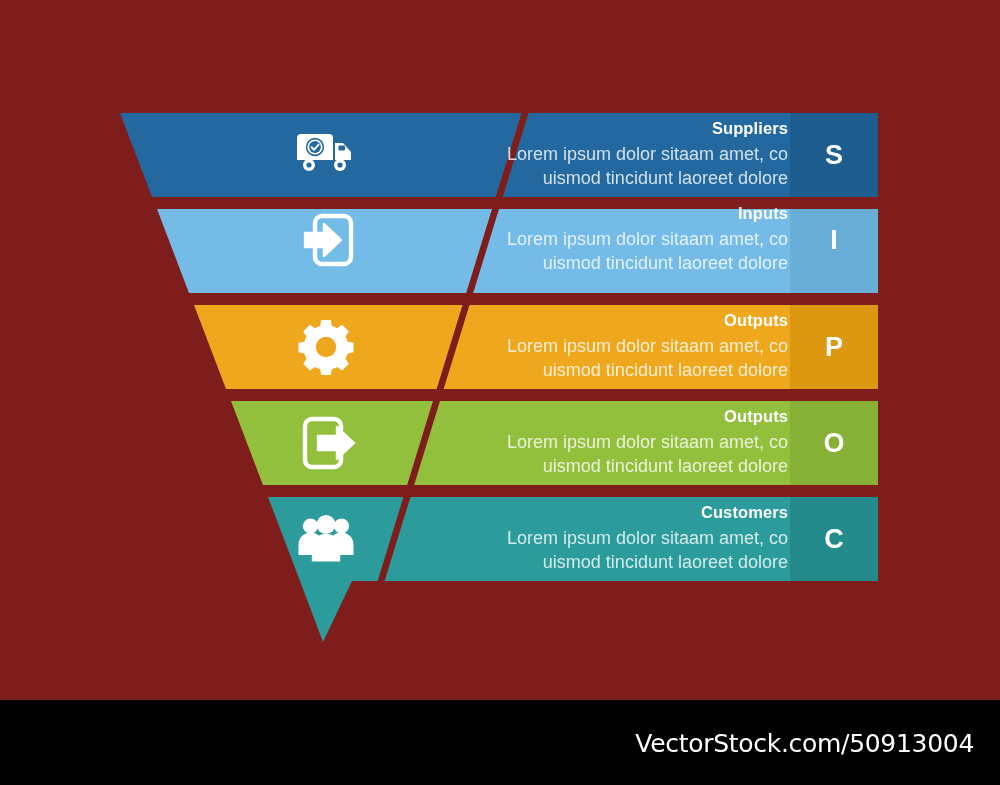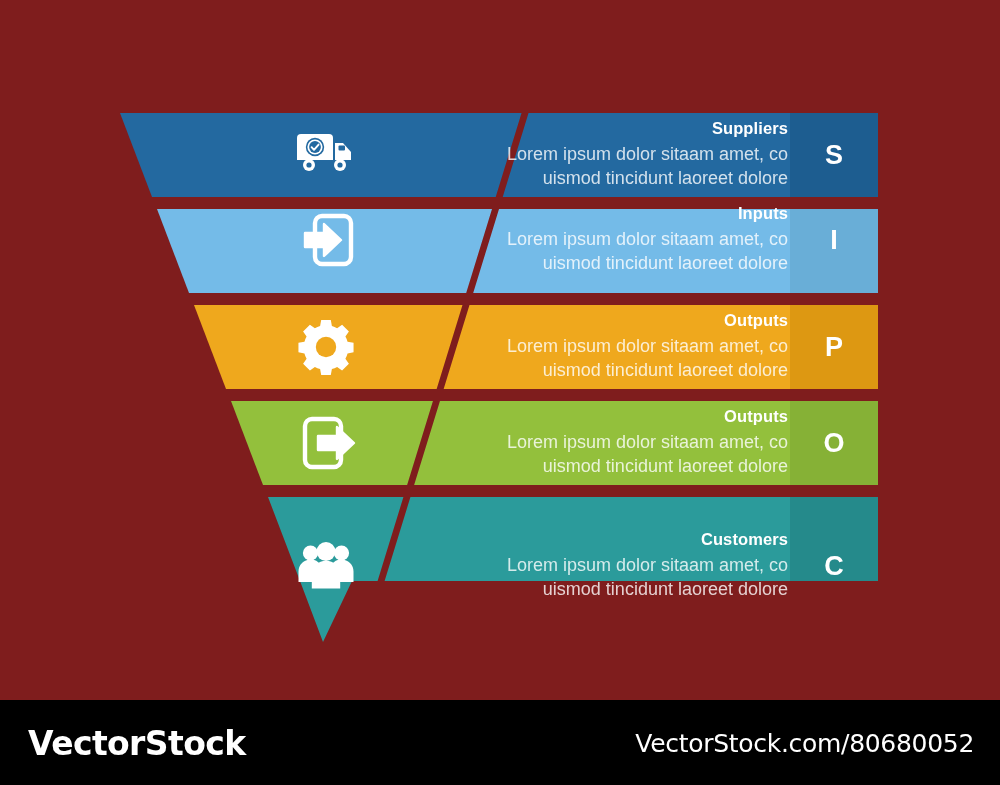--- a/index.html
+++ b/index.html
@@ -246,21 +246,21 @@
           </svg>
         </div>
         <div class="row-text">
           <div class="row-title">Outputs</div>
           <div class="row-desc">Lorem ipsum dolor sitaam amet, co
 uismod tincidunt laoreet dolore</div>
         </div>
         <div class="row-letter">O</div>
       </div>
 
-      <div class="row" style="top:497px;margin-top:27px;">
+      <div class="row" style="top:497px;">
         <div class="row-icon" style="left:294px;">
           <svg width="58" height="48" viewBox="0 0 58 48" fill="#ffffff">
             <circle cx="13.5" cy="11" r="7.6"></circle>
             <path d="M1.5,40 v-10.5 a12,12 0 0 1 12,-12 a12,12 0 0 1 10,5.2 v17.3 Z"></path>
             <circle cx="44.5" cy="11" r="7.6"></circle>
             <path d="M56.5,40 v-10.5 a12,12 0 0 0 -12,-12 a12,12 0 0 0 -10,5.2 v17.3 Z"></path>
             <circle cx="29" cy="9.5" r="9.4"></circle>
             <path d="M14.8,46.5 v-13.5 a14.2,14.2 0 0 1 28.4,0 v13.5 Z"></path>
           </svg>
         </div>
@@ -269,17 +269,16 @@
           <div class="row-desc">Lorem ipsum dolor sitaam amet, co
 uismod tincidunt laoreet dolore</div>
         </div>
         <div class="row-letter">C</div>
       </div>
 
     </div>
   </div>
 
   <div id="footer">
-    <div id="footer-brand">VectorStock</div>
-    <div id="footer-url">VectorStock.com/80680052</div>
+    <div id="footer-url">VectorStock.com/50913004</div>
   </div>
 
 </div>
 
 </body></html>

